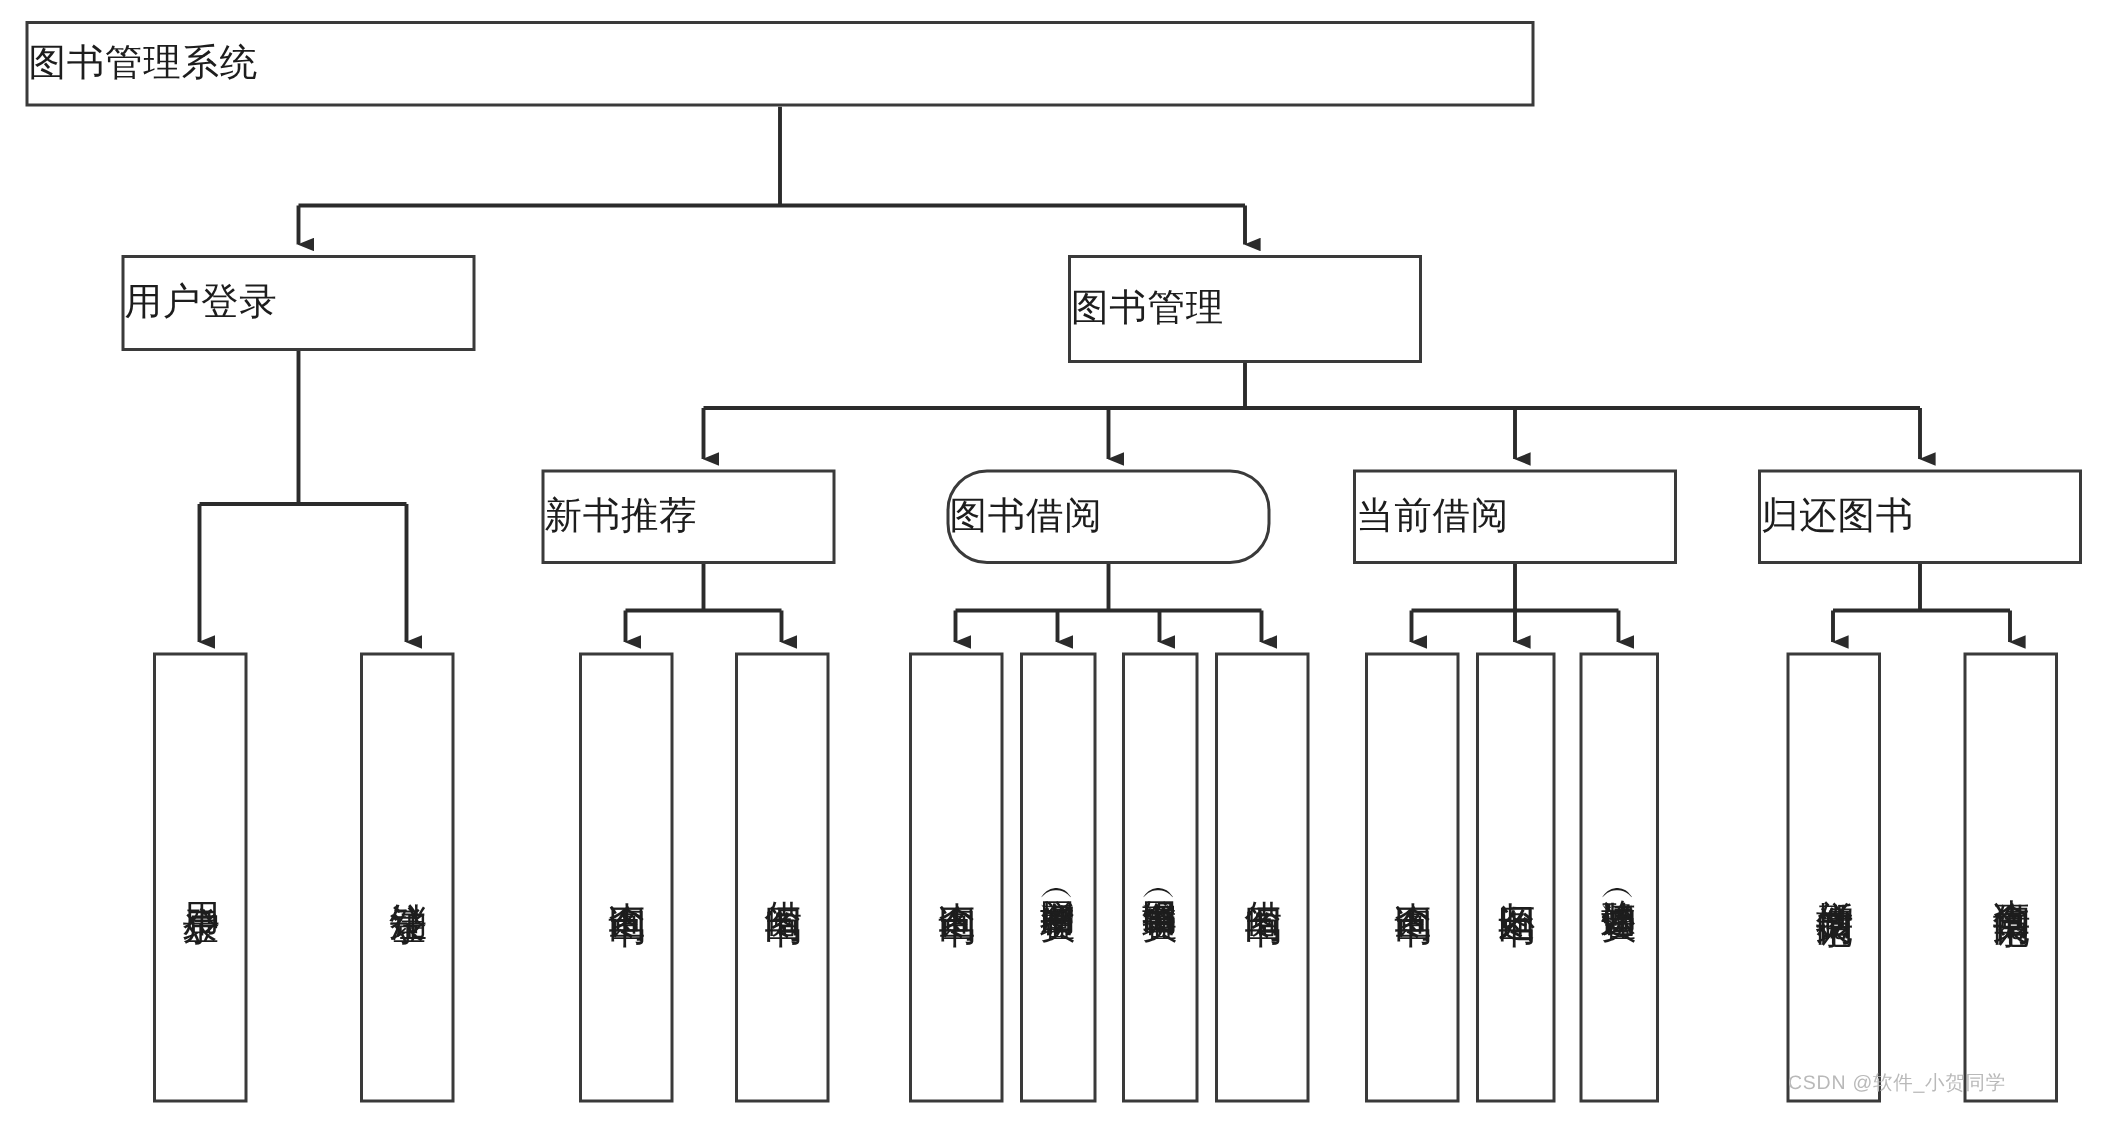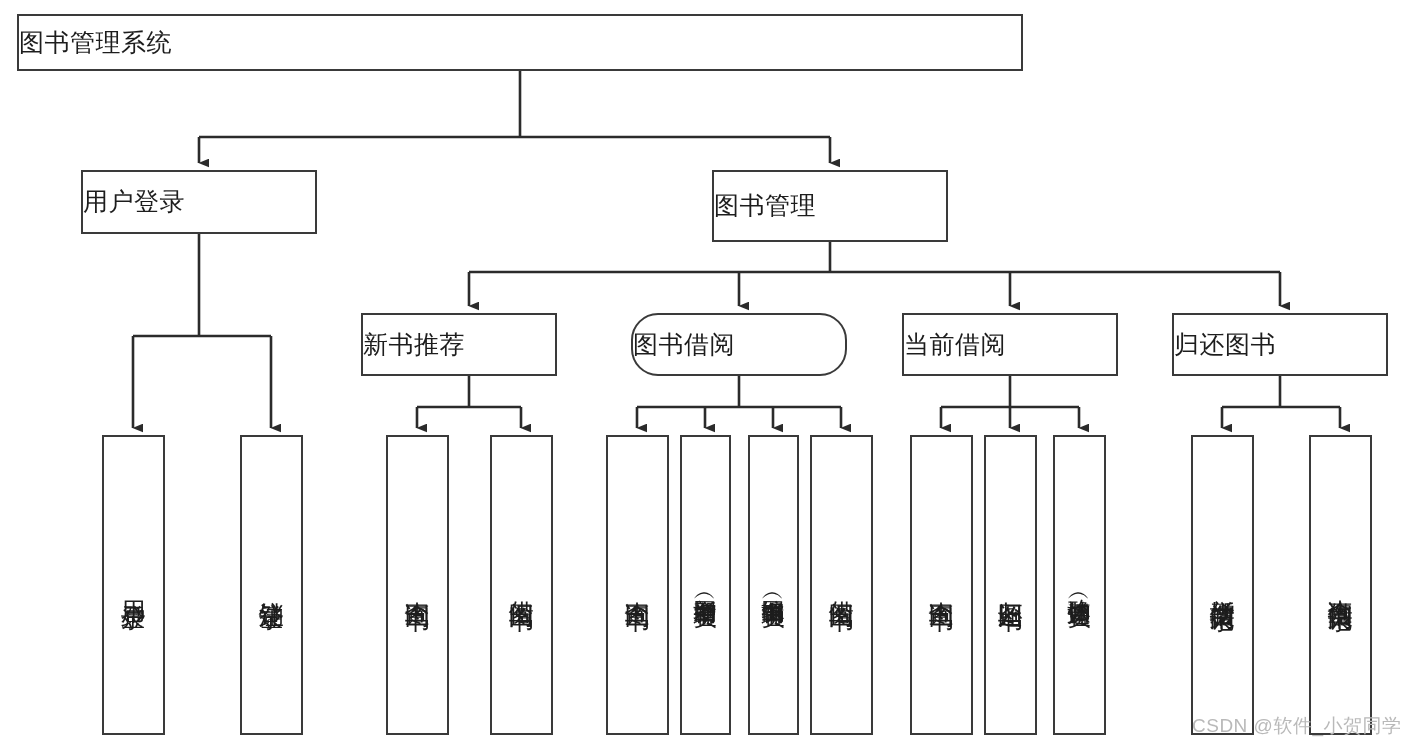--- a/index.html
+++ b/index.html
@@ -62,21 +62,21 @@
     letter-spacing: 2px;
     max-height: 262px;
   }
   .node.vert.narrow .node-label {
     font-size: 23px;
     letter-spacing: 1px;
     max-height: 272px;
   }
   .watermark {
     position: absolute;
-    font-size: 19px;
+    font-size: 13px;
     color: #b9b9b9;
     white-space: nowrap;
     letter-spacing: 0.5px;
   }
 </style>
 </head>
 <body>
 
 <div id="diagram-canvas">
 

